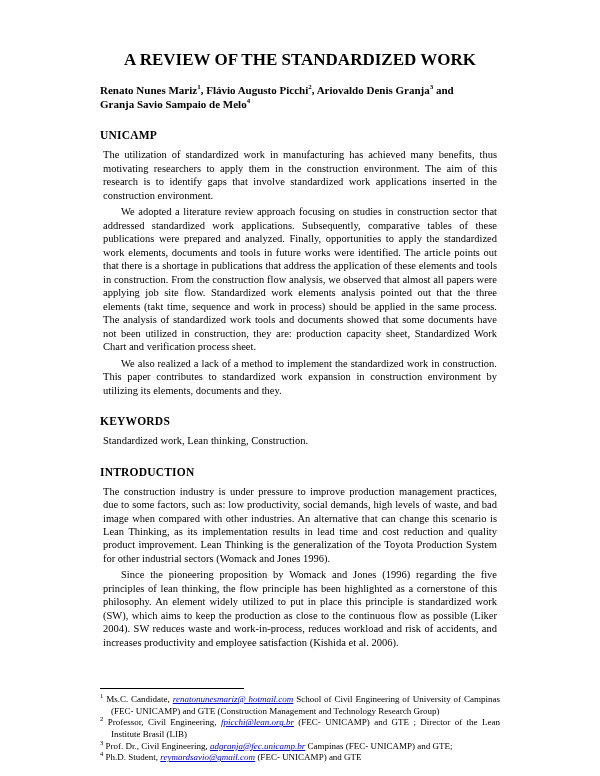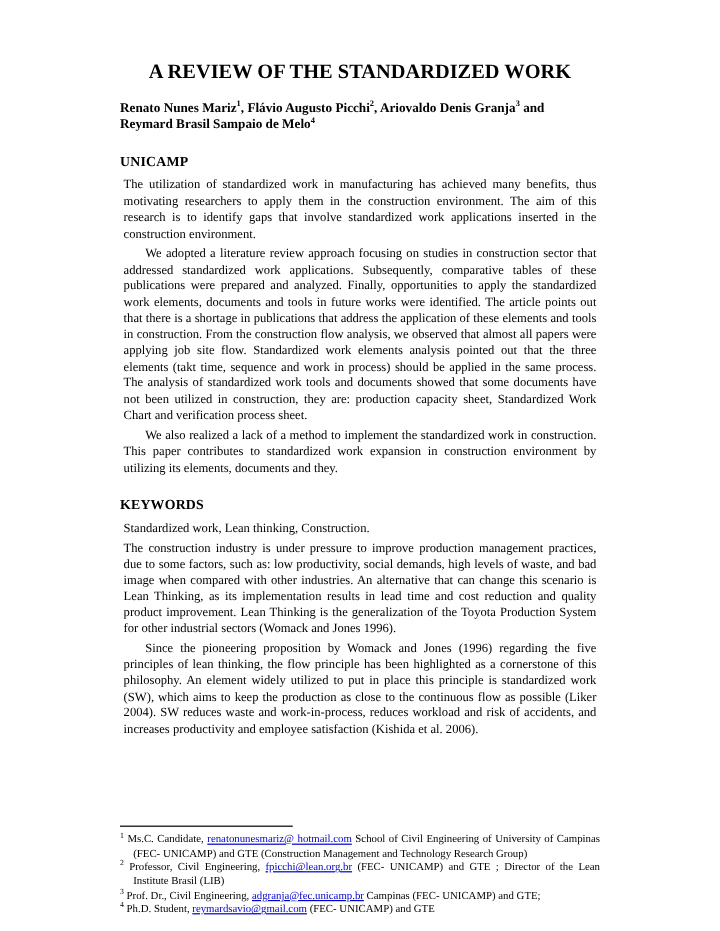--- a/index.html
+++ b/index.html
@@ -72,39 +72,41 @@
     text-align: justify;
   }
   .footnote sup {
     font-size: 6.5px;
     line-height: 0;
   }
   .fn-link {
     color: var(--link, #0000cc);
     text-decoration: underline;
     cursor: pointer;
+    font-style: italic;
   }
 </style>
 </head>
 <body>
 
 <div class="page">
 
   <h1 class="title"><span>A REVIEW OF THE STANDARDIZED WORK</span><br></h1>
 
-  <p class="authors"><span>Renato Nunes Mariz</span><sup>1</sup><span>, </span><span>Flávio Augusto Picchi</span><sup>2</sup><span>, </span><span>Ariovaldo Denis Granja</span><sup>3</sup><span> and</span><br><span>Reymard Brasil Sampaio de Melo</span><sup>4</sup></p>
+  <p class="authors"><span>Renato Nunes Mariz</span><sup>1</sup><span>, </span><span>Flávio Augusto Picchi</span><sup>2</sup><span>, </span><span>Ariovaldo Denis Granja</span><sup>3</sup><span> and</span><br><span>Granja Savio Sampaio de Melo</span><sup>4</sup></p>
 
   <h2 class="heading">UNICAMP</h2>
   <p class="body-p">The utilization of standardized work in manufacturing has achieved many benefits, thus motivating researchers to apply them in the construction environment. The aim of this research is to identify gaps that involve standardized work applications inserted in the construction environment.</p>
   <p class="body-p indent">We adopted a literature review approach focusing on studies in construction sector that addressed standardized work applications. Subsequently, comparative tables of these publications were prepared and analyzed. Finally, opportunities to apply the standardized work elements, documents and tools in future works were identified. The article points out that there is a shortage in publications that address the application of these elements and tools in construction. From the construction flow analysis, we observed that almost all papers were applying job site flow. Standardized work elements analysis pointed out that the three elements (takt time, sequence and work in process) should be applied in the same process. The analysis of standardized work tools and documents showed that some documents have not been utilized in construction, they are: production capacity sheet, Standardized Work Chart and verification process sheet.</p>
   <p class="body-p indent">We also realized a lack of a method to implement the standardized work in construction. This paper contributes to standardized work expansion in construction environment by utilizing its elements, documents and they.</p>
 
   <h2 class="heading">KEYWORDS</h2>
   <p class="body-p">Standardized work, Lean thinking, Construction.</p>
 
+  <h2 class="heading">INTRODUCTION</h2>
   <p class="body-p">The construction industry is under pressure to improve production management practices, due to some factors, such as: low productivity, social demands, high levels of waste, and bad image when compared with other industries. An alternative that can change this scenario is Lean Thinking, as its implementation results in lead time and cost reduction and quality product improvement. Lean Thinking is the generalization of the Toyota Production System for other industrial sectors (Womack and Jones 1996).</p>
   <p class="body-p indent">Since the pioneering proposition by Womack and Jones (1996) regarding the five principles of lean thinking, the flow principle has been highlighted as a cornerstone of this philosophy. An element widely utilized to put in place this principle is standardized work (SW), which aims to keep the production as close to the continuous flow as possible (Liker 2004). SW reduces waste and work-in-process, reduces workload and risk of accidents, and increases productivity and employee satisfaction (Kishida et al. 2006).</p>
 
   <div class="footnotes">
     <div class="fn-rule"></div>
 
     <div class="footnote"><sup>1</sup> <span>Ms.C. Candidate, </span><a class="fn-link">renatonunesmariz@ hotmail.com</a><span> School of Civil Engineering of University of Campinas (FEC- UNICAMP) and GTE (Construction Management and Technology Research Group)</span></div>
 
     <div class="footnote"><sup>2</sup> <span>Professor, Civil Engineering, </span><a class="fn-link">fpicchi@lean.org.br</a><span> (FEC- UNICAMP) and GTE ; Director of the Lean Institute Brasil (LIB)</span></div>
 

